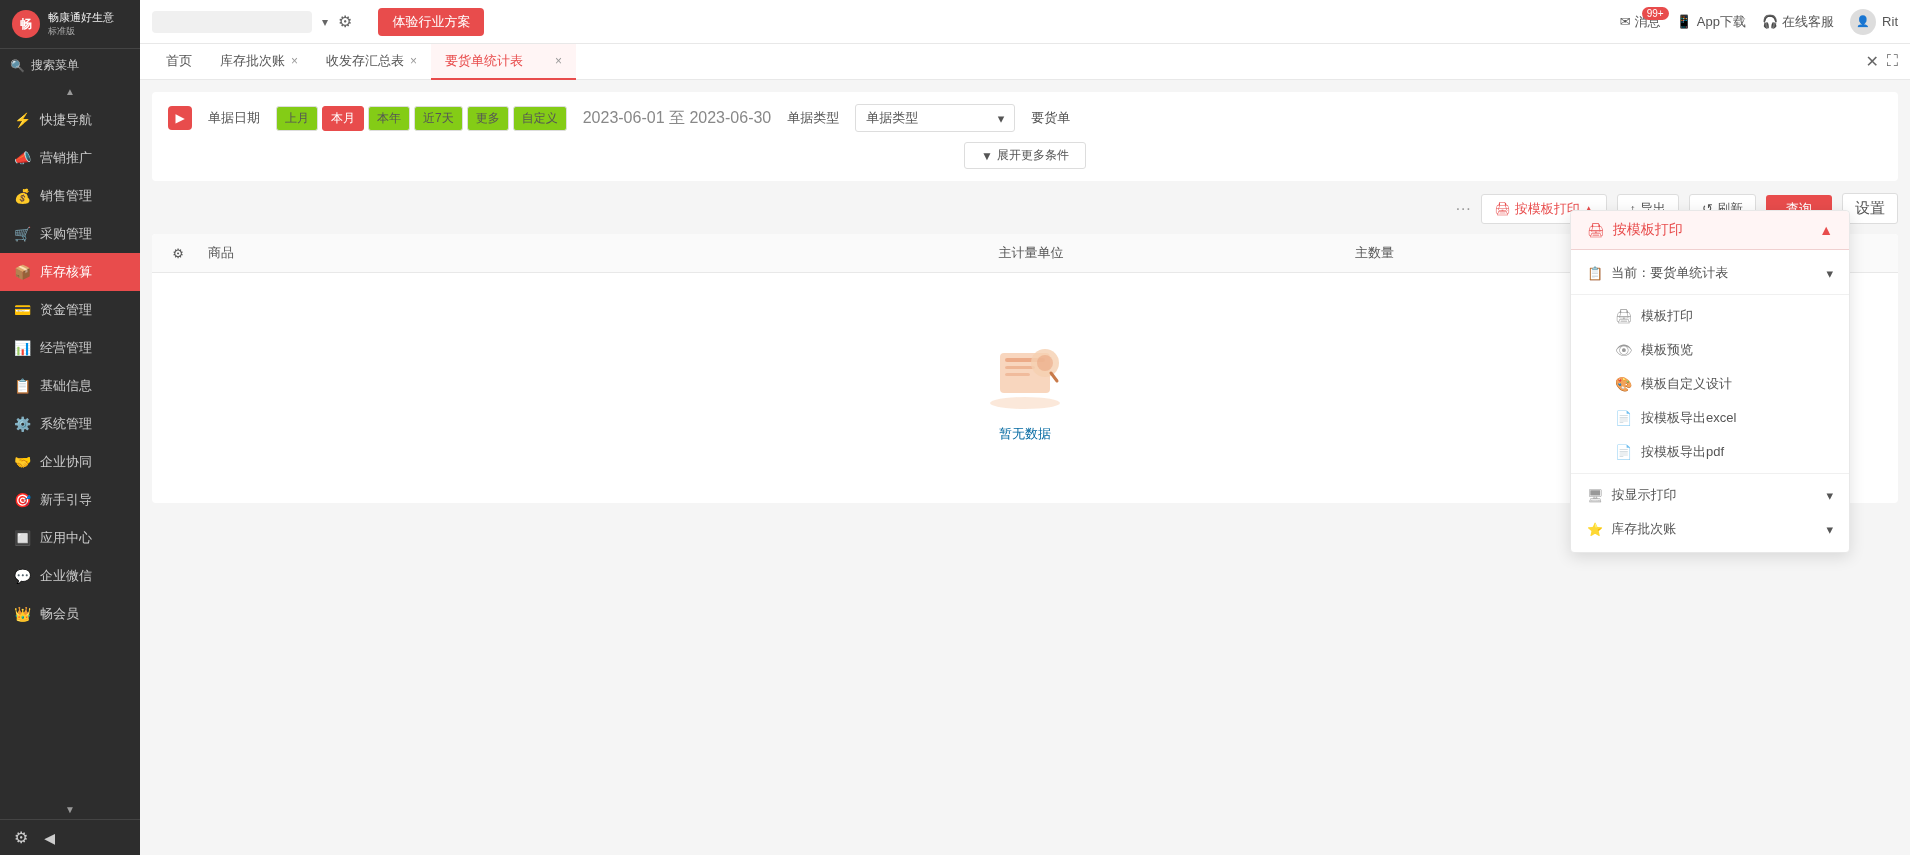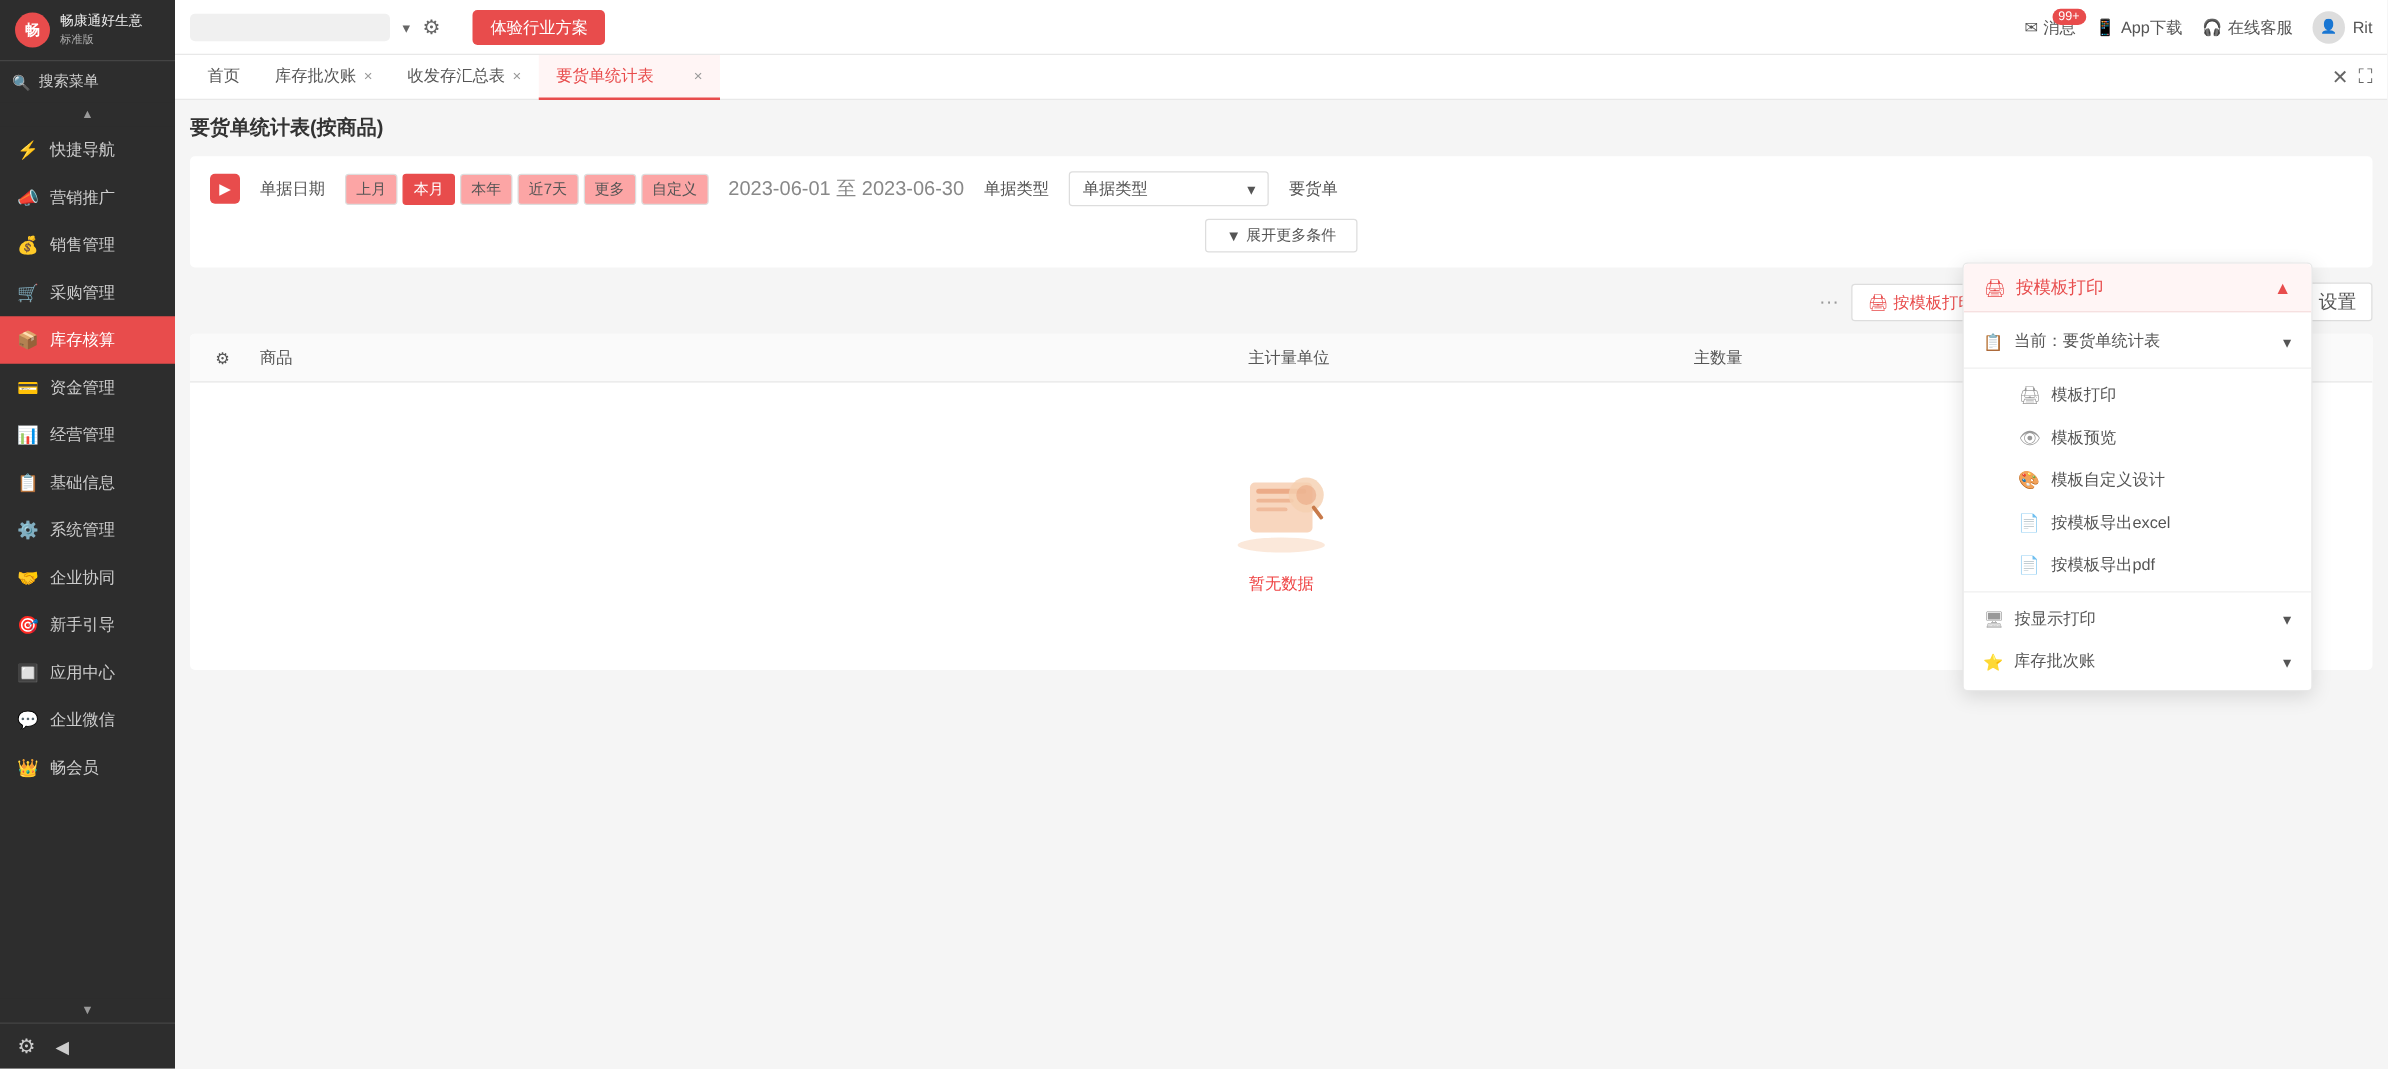--- a/index.html
+++ b/index.html
@@ -209,21 +209,21 @@
       flex-shrink: 0;
     }
     .filter-label { color: #555; font-size: 13px; white-space: nowrap; }
     .date-btns { display: flex; gap: 4px; align-items: center; }
     .date-btn {
       padding: 3px 8px;
       border: 1px solid #ddd;
       border-radius: 3px;
       cursor: pointer;
       font-size: 12px;
-      background: #fca5a5;
+      background: #84cc16;
       color: #555;
     }
     .date-btn.active { background: #e84c4c; color: white; border-color: #e84c4c; }
     .date-range { color: #888; font-size: 16px; }
     .filter-select {
       display: flex;
       align-items: center;
       gap: 4px;
       border: 1px solid #ddd;
       border-radius: 3px;
@@ -341,21 +341,21 @@
     }
     .th.icon-col { flex: 0 0 36px; }
     .th.product-col { flex: 2; text-align: left; }
 
     .table-empty {
       display: flex;
       flex-direction: column;
       align-items: center;
       justify-content: center;
       padding: 60px 20px;
-      color: #ef4444;
+      color: #0369a1;
       font-size: 13px;
       gap: 12px;
     }
 
     
     .dropdown-menu {
       position: absolute;
       top: 130px;
       right: 60px;
       width: 280px;
@@ -536,21 +536,20 @@
       <span>要货单统计表</span>
       <span class="tab-close">×</span>
     </div>
     <div class="tabbar-expand">
       <span class="expand-icon">✕</span>
       <span class="expand-icon">⛶</span>
     </div>
   </div>
 
   <div class="content">
-    <div class="page-title">要货单统计表(按商品)</div>
 
     <div class="filter-bar">
       <div class="filter-row">
         <div class="filter-expand-btn">▶</div>
         <span class="filter-label">单据日期</span>
         <div class="date-btns">
           <button class="date-btn">上月</button>
           <button class="date-btn active">本月</button>
           <button class="date-btn">本年</button>
           <button class="date-btn">近7天</button>

